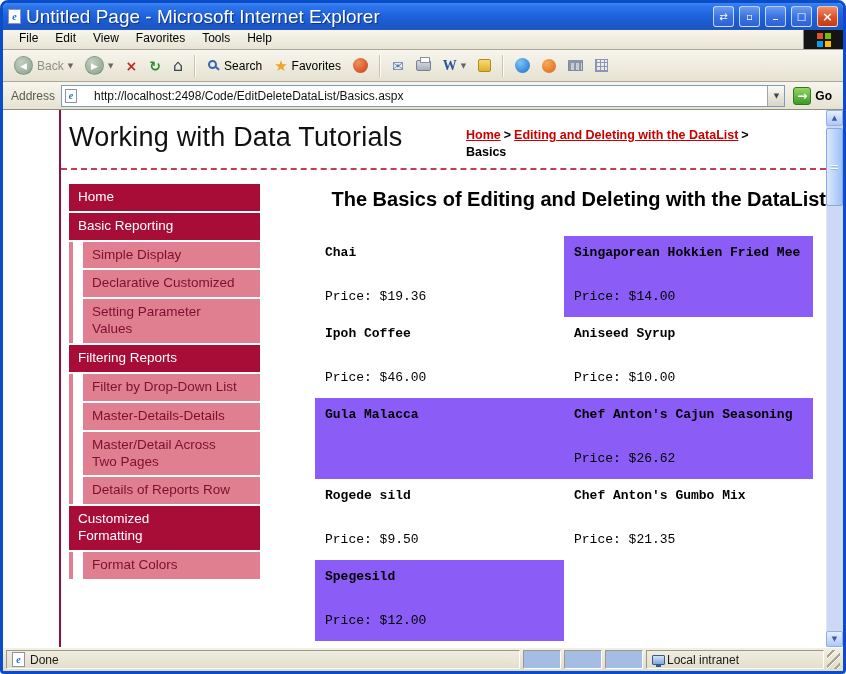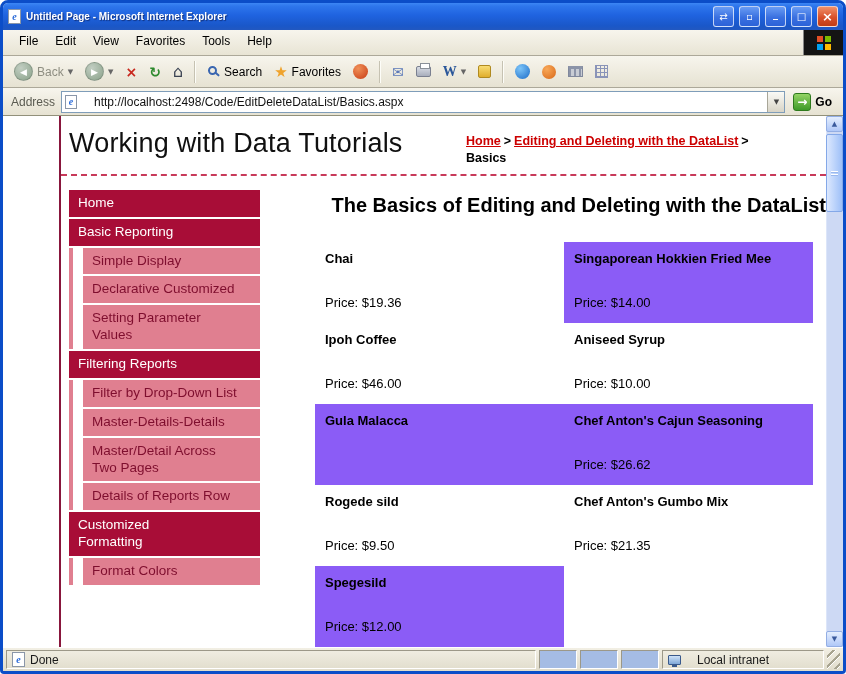--- a/index.html
+++ b/index.html
@@ -7,31 +7,31 @@
 
   .window { width:846px; height:674px; display:flex; flex-direction:column;
             border:3px solid #0B4DC8; border-radius:8px 8px 4px 4px; overflow:hidden; background:#ECE9D8; }
 
   
   .titlebar { height:27px; flex:none; display:flex; align-items:center; gap:5px; padding:0 5px;
     background:linear-gradient(180deg,#3C86F4 0%,#2E76EC 12%,#1F63E0 45%,#1A57C8 85%,#2258C0 100%); }
   .epage { width:13px; height:15px; background:#fff; border:1px solid #8A96A8; flex:none;
            font:italic bold 10px "Liberation Serif",serif; color:#2A6AD8;
            display:flex; align-items:center; justify-content:center; }
-  .title-text { color:#fff; font-weight:bold; font-size:10px; flex:1;
+  .title-text { color:#fff; font-weight:normal; font-size:19px; flex:1;
                 text-shadow:1px 1px 1px #10307C; white-space:nowrap; overflow:hidden; }
   .wbtn { width:21px; height:21px; flex:none; border-radius:3px; border:1px solid rgba(255,255,255,.7);
           background:linear-gradient(180deg,#699CF4 0%,#3A70E0 55%,#2B62D8 100%);
           color:#fff; font-size:10px; font-family:"DejaVu Sans",sans-serif;
           display:flex; align-items:center; justify-content:center; cursor:pointer; }
   .wbtn.close { background:linear-gradient(180deg,#F09068 0%,#D8502A 55%,#C03C14 100%); font-size:13px; font-weight:bold; }
   .wbtn.min span { transform:translateY(-3px); font-weight:bold; }
 
   
-  .menubar { height:26px; flex:none; position:relative; display:flex; align-items:flex-start; gap:1px;
+  .menubar { height:20px; flex:none; position:relative; display:flex; align-items:flex-end; gap:1px;
              padding-left:8px; background:linear-gradient(#F7F5ED,#E8E4D4); border-bottom:1px solid #ACA899; }
   .menu-item { font-size:12px; padding:4px 8px; cursor:pointer; }
   .brand { position:absolute; right:0; top:0; bottom:0; width:40px; background:#141414;
            display:flex; align-items:center; justify-content:center; border-left:1px solid #888; }
   .flag { width:14px; height:14px; display:grid; grid-template-columns:6px 6px; grid-template-rows:6px 6px; gap:2px; }
   .flag i:nth-child(1){background:#E34F26;} .flag i:nth-child(2){background:#7CBB00;}
   .flag i:nth-child(3){background:#00A1F1;} .flag i:nth-child(4){background:#FFB900;}
 
   
   .toolbar { height:32px; flex:none; display:flex; align-items:center; gap:2px; padding:0 6px;
@@ -98,21 +98,21 @@
 
   .content { display:flex; padding:14px 0 0 18px; align-items:flex-start; }
 
   .sidebar { width:191px; flex:none; font-size:13.5px; line-height:1.25; }
   .nav-section { background:#A80D37; color:#fff; padding:5px 44px 5px 9px; margin-bottom:2px; cursor:pointer; }
   .nav-group { border-left:4px solid #E07F90; padding-left:10px; margin-bottom:2px; }
   .nav-sub { background:#E07F90; color:#7E0E2E; padding:5px 22px 5px 9px; margin-bottom:2px; cursor:pointer; }
 
   .main { margin-left:55px; width:540px; }
   .main h1 { font-size:20px; line-height:1.5; font-weight:bold; color:#000; margin:0 0 22px; max-width:540px;text-align:right; }
-  .datalist { display:grid; grid-template-columns:249px 249px; width:498px; }
+  .datalist { display:grid; grid-template-columns:249px 249px; width:498px;font-family:Liberation Mono, monospace; }
   .cell { height:81px; padding:9px 10px 13px; display:flex; flex-direction:column; justify-content:space-between; font-size:13px; color:#000; }
   .cell.alt { background:#8b5cf6; }
   .pname { font-weight:bold; }
 
   
   .scrollbar { position:absolute; right:0; top:0; bottom:0; width:17px; background:#CDD9F4;
                background-image:linear-gradient(90deg,#DCE5F9 0 1px,transparent 1px); }
   .sb-btn { position:absolute; left:0; right:0; height:16px; background:linear-gradient(#E4EEFE,#B0C8F8);
             border:1px solid #93AEE4; border-radius:2px; color:#3A5A9C; font-size:7px;
             font-family:"DejaVu Sans",sans-serif; display:flex; align-items:center; justify-content:center; cursor:pointer; }
@@ -121,21 +121,21 @@
               background:linear-gradient(90deg,#DCE8FE,#9EC0F8); border:1px solid #84A8E8; border-radius:2px; }
   .sb-thumb::after { content:""; position:absolute; left:4px; right:4px; top:36px; height:6px;
               background:repeating-linear-gradient(180deg,#fff 0 1px,#9AB8EE 1px 2px,transparent 2px 3px); }
 
   
   .statusbar { height:24px; flex:none; display:flex; align-items:center; gap:3px; padding:2px 3px;
                background:linear-gradient(#F2EFE4,#E0DCCB); border-top:1px solid #fff; font-size:12px; color:#1A1A1A; }
   .pane { height:19px; border:1px solid; border-color:#9C9888 #FFFFFF #FFFFFF #9C9888; display:flex; align-items:center; }
   .status-text { flex:1; gap:5px; padding:0 5px; }
   .pane.blue { width:38px; background:#A5BCE4; }
-  .zone { width:162px; gap:16px; padding:8px 5px; }
+  .zone { width:178px; gap:2px; padding:8px 5px; }
   .pc-icon { width:13px; height:10px; border:1px solid #3A5A8C; border-radius:1px;
              background:linear-gradient(#CFE2F8,#7FA8D8); position:relative; flex:none; }
   .pc-icon::after { content:""; position:absolute; left:3px; bottom:-3px; width:5px; height:2px; background:#3A5A8C; }
   .grip { width:13px; height:19px; align-self:flex-end;
           background:repeating-linear-gradient(135deg,transparent 0 4px,#A8A490 4px 6px,#fff 6px 7px); }
 </style>
 </head>
 <body>
 
 <div class="window">

